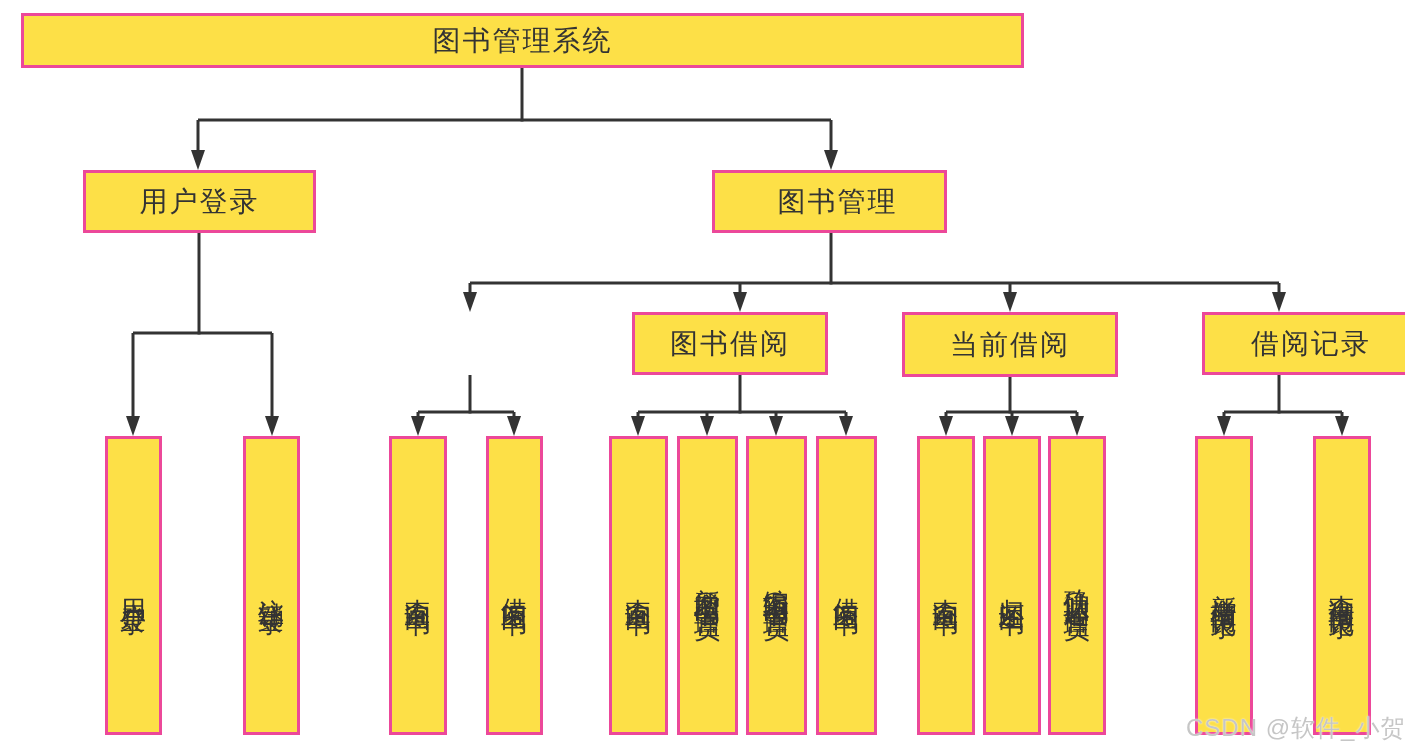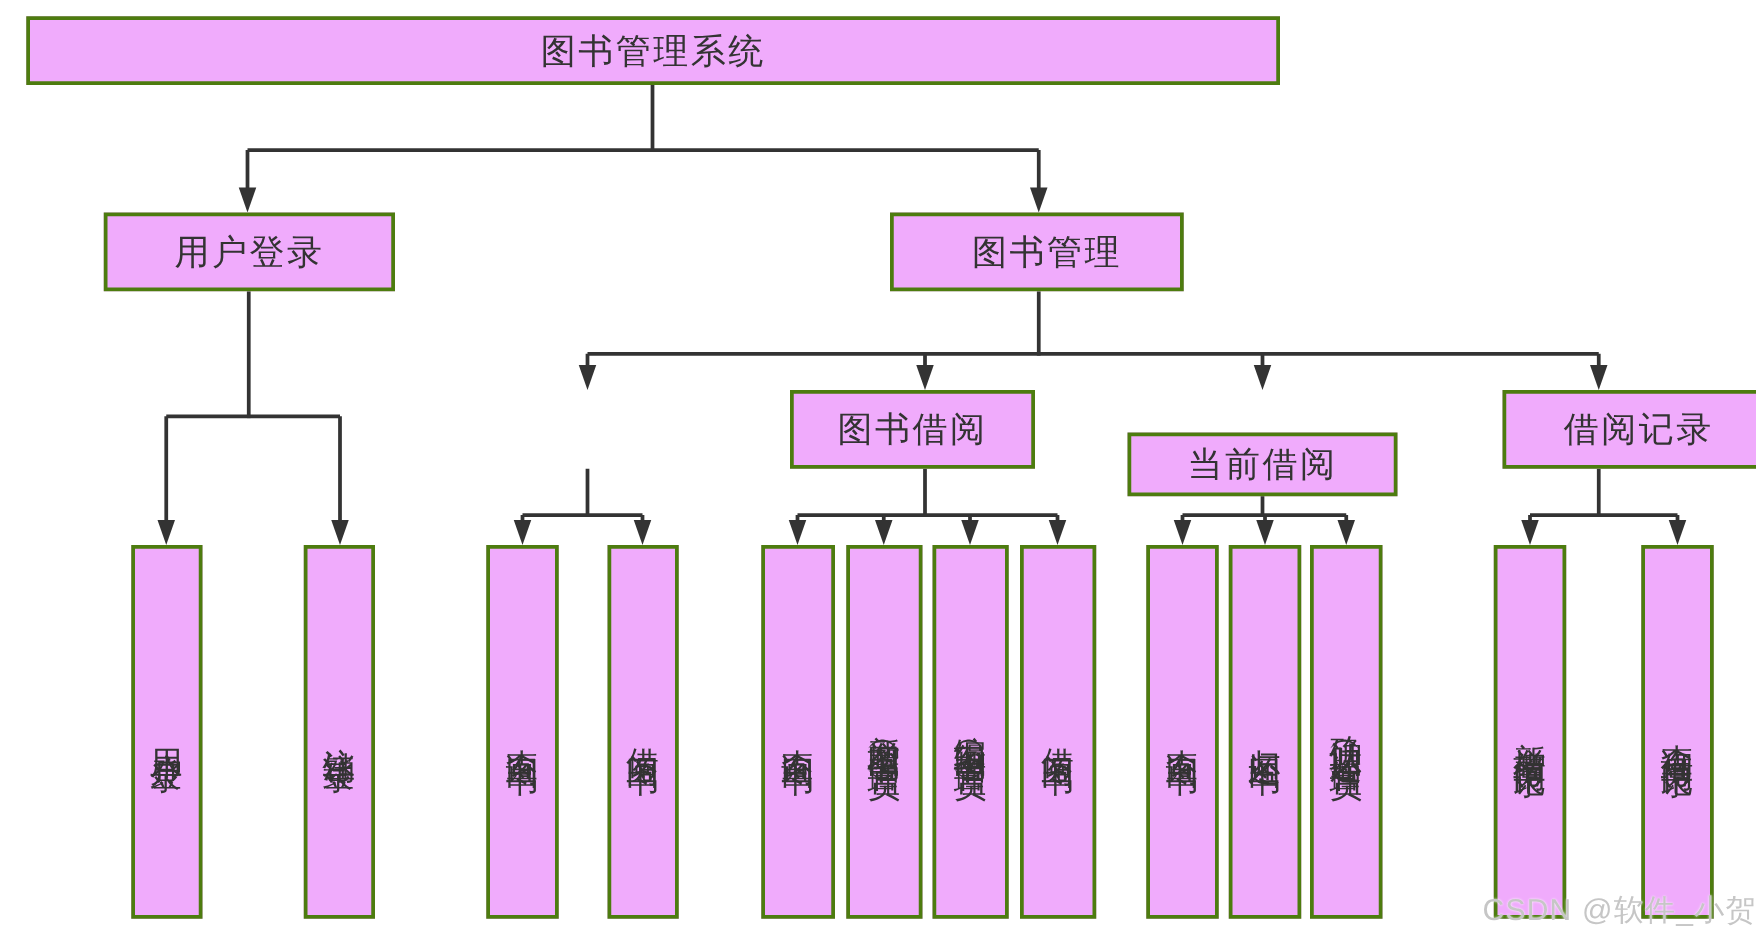--- a/index.html
+++ b/index.html
@@ -17,22 +17,22 @@
   }
   #connector-layer {
     position: absolute;
     left: 0;
     top: 0;
     z-index: 1;
   }
   .node {
     position: absolute;
     box-sizing: border-box;
-    border: 3px solid #4d7c0f;
-    background: #f0abfc;
+    border: 3px solid #ec4899;
+    background: #fde047;
     color: #333333;
     display: flex;
     align-items: center;
     justify-content: center;
     z-index: 2;
   }
   .node.h {
     font-size: 28px;
     letter-spacing: 2px;
     white-space: nowrap;
@@ -130,21 +130,21 @@
       <polygon points="1335,416 1349,416 1342,436"></polygon>
     </g>
   </svg>
 
   <div class="node h" style="left:21px; top:13px; width:1003px; height:55px;">图书管理系统</div>
 
   <div class="node h" style="left:83px; top:170px; width:233px; height:63px;">用户登录</div>
   <div class="node h" style="left:712px; top:170px; width:235px; height:63px;padding-left:16px;">图书管理</div>
 
   <div class="node h" style="left:632px; top:312px; width:196px; height:63px;">图书借阅</div>
-  <div class="node h" style="left:902px; top:312px; width:216px; height:51px;margin-top:34px;">当前借阅</div>
+  <div class="node h" style="left:902px; top:312px; width:216px; height:65px;">当前借阅</div>
   <div class="node h" style="left:1170px; top:312px; width:218px; height:63px;margin-left:32px;">借阅记录</div>
 
   <div class="node leaf" style="left:105px; top:436px; width:57px; height:299px;">用户登录</div>
   <div class="node leaf" style="left:243px; top:436px; width:57px; height:299px;">注销登录</div>
 
   <div class="node leaf" style="left:389px; top:436px; width:58px; height:299px;">查询图书</div>
   <div class="node leaf" style="left:486px; top:436px; width:57px; height:299px;">借阅图书</div>
 
   <div class="node leaf" style="left:609px; top:436px; width:59px; height:299px;">查询图书</div>
   <div class="node leaf" style="left:677px; top:436px; width:61px; height:299px;">新增图书（管理员）</div>

